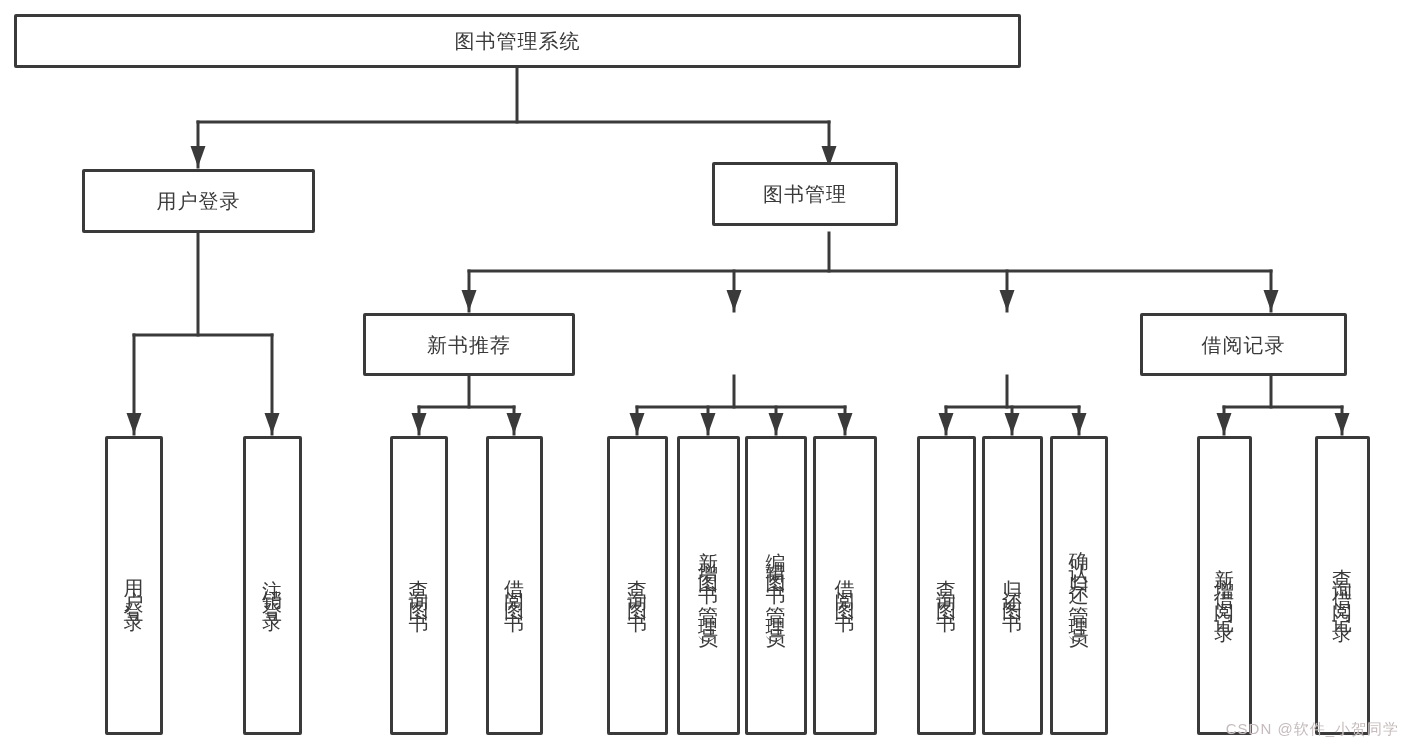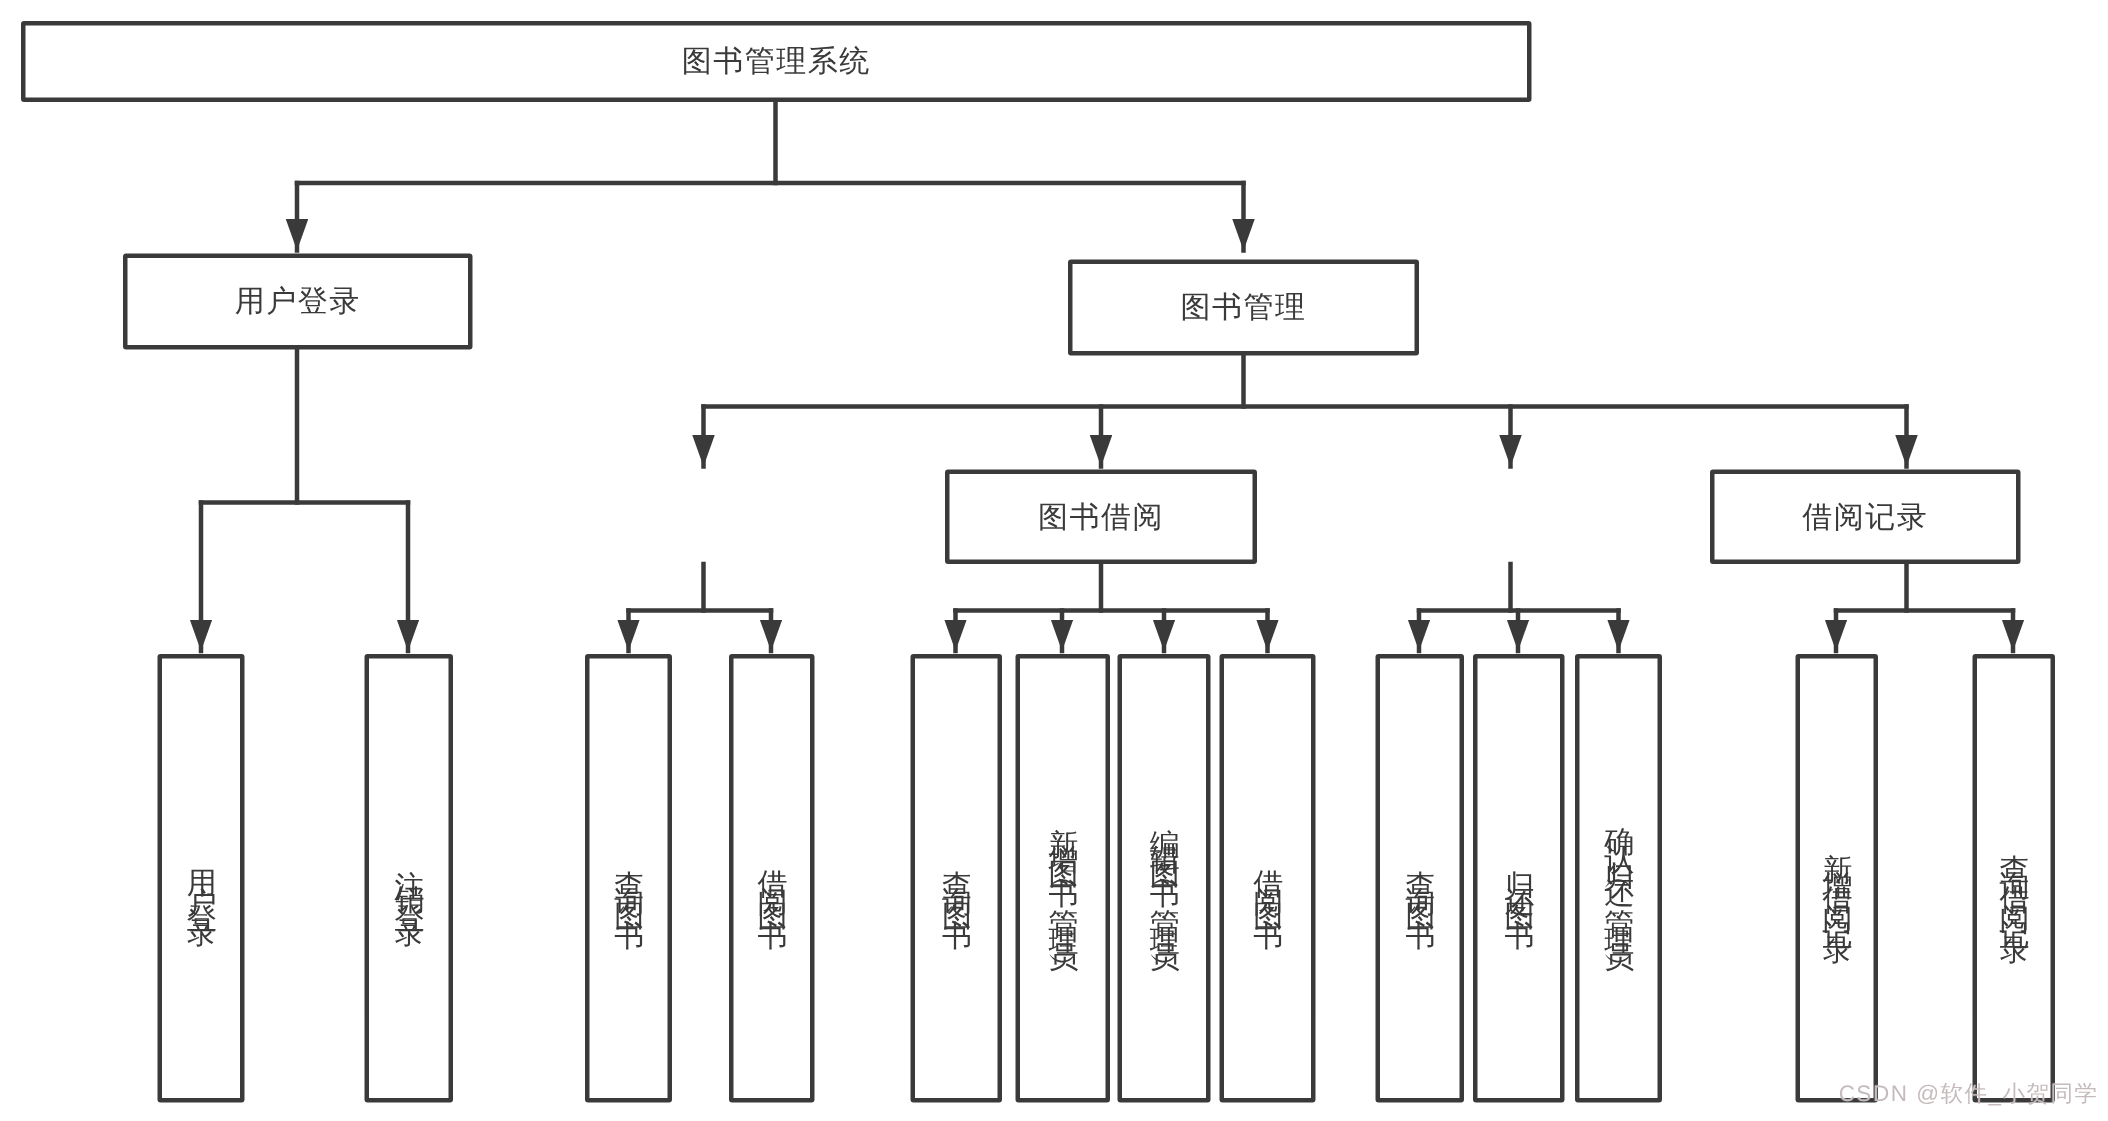--- a/index.html
+++ b/index.html
@@ -84,26 +84,26 @@
     </g>
   </svg>
 
   <div class="node" style="left:14px;top:14px;width:1007px;height:54px">
     <span class="label">图书管理系统</span>
   </div>
 
   <div class="node" style="left:82px;top:169px;width:233px;height:64px">
     <span class="label">用户登录</span>
   </div>
-  <div class="node" style="left:712px;top:173px;width:234px;height:64px">
+  <div class="node" style="left:712px;top:162px;width:186px;height:64px">
     <span class="label">图书管理</span>
   </div>
 
-  <div class="node" style="left:630px;top:313px;width:208px;height:63px">
-    <span class="label">图书借阅</span>
+  <div class="node" style="left:363px;top:313px;width:212px;height:63px">
+    <span class="label">新书推荐</span>
   </div>
   <div class="node" style="left:1140px;top:313px;width:207px;height:63px">
     <span class="label">借阅记录</span>
   </div>
 
   <div class="node vert" style="left:105px;top:436px;width:58px;height:299px">
     <span class="label">用户登录</span>
   </div>
   <div class="node vert" style="left:243px;top:436px;width:59px;height:299px">
     <span class="label">注销登录</span>

